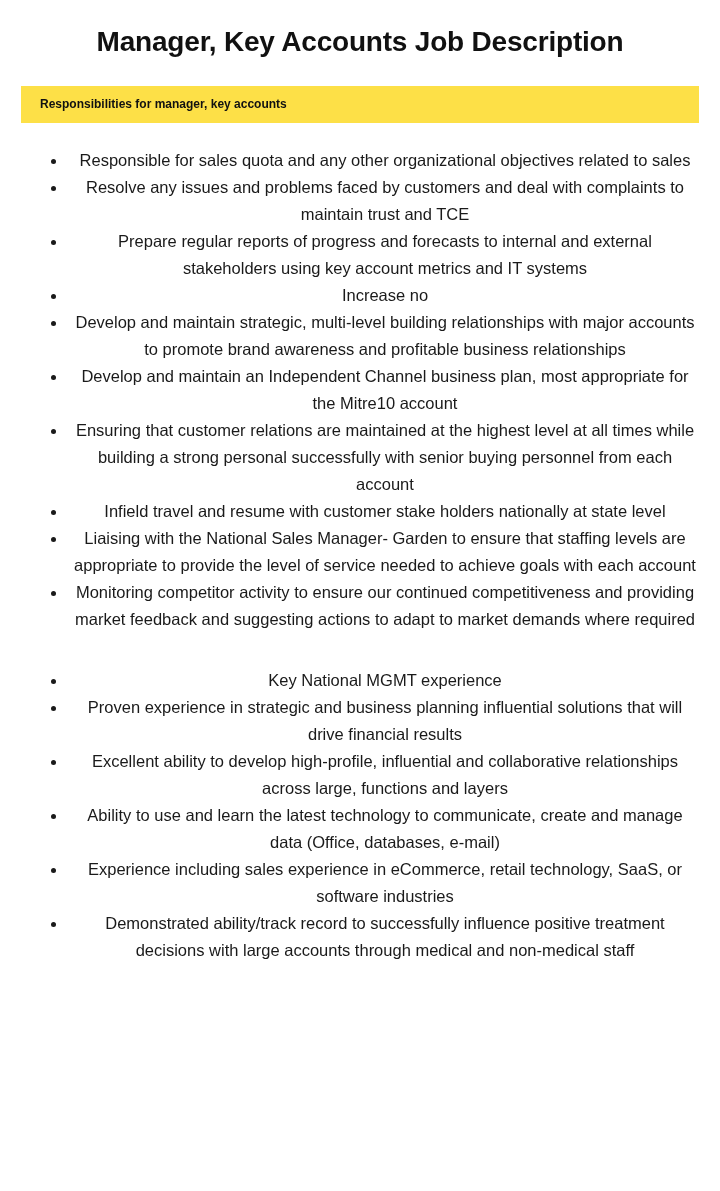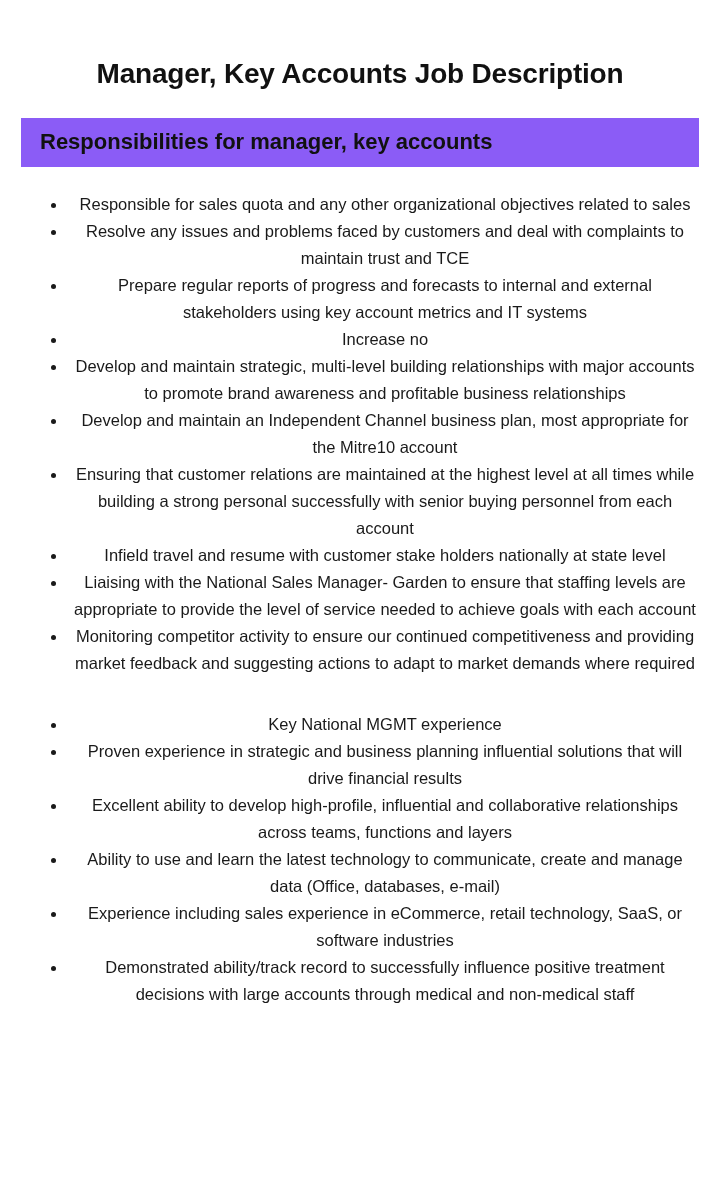--- a/index.html
+++ b/index.html
@@ -10,39 +10,38 @@
   }
   body {
     width: 720px;
     min-height: 1191px;
     font-family: "Liberation Sans", sans-serif;
     color: #1a1a1a;
     -webkit-font-smoothing: antialiased;
   }
   .page {
     padding: 18px 21px 20px 21px;
-    margin-top: 32px;
   }
   .doc-title {
     font-size: 28px;
     font-weight: 700;
     text-align: center;
     margin: 8px 0 28px 0;
     letter-spacing: -0.2px;
     color: #111111;
   }
   .intro {
     font-size: 16.5px;
     line-height: 27px;
     margin: 0 0 20px 0;
     color: #1a1a1a;
   }
   .section-header {
-    background: #8b5cf6;
-    font-size: 22px;
+    background: #fde047;
+    font-size: 12px;
     font-weight: 700;
     color: #111111;
     padding: 11px 19px 12px 19px;
     margin: 10px 0 24px 0;
   }
   ul.bullet-list {
     margin: 0 0 34px 0;
     padding: 0 0 0 46px;
     list-style-type: disc;
     text-align: center;
@@ -79,19 +78,19 @@
     <li>Ensuring that customer relations are maintained at the highest level at all times while building a strong personal successfully with senior buying personnel from each account</li>
     <li>Infield travel and resume with customer stake holders nationally at state level</li>
     <li>Liaising with the National Sales Manager- Garden to ensure that staffing levels are appropriate to provide the level of service needed to achieve goals with each account</li>
     <li>Monitoring competitor activity to ensure our continued competitiveness and providing market feedback and suggesting actions to adapt to market demands where required</li>
   </ul>
 
 
   <ul class="bullet-list">
     <li>Key National MGMT experience</li>
     <li>Proven experience in strategic and business planning influential solutions that will drive financial results</li>
-    <li>Excellent ability to develop high-profile, influential and collaborative relationships across teams, functions and layers</li>
+    <li>Excellent ability to develop high-profile, influential and collaborative relationships across large, functions and layers</li>
     <li>Ability to use and learn the latest technology to communicate, create and manage data (Office, databases, e-mail)</li>
     <li>Experience including sales experience in eCommerce, retail technology, SaaS, or software industries</li>
     <li>Demonstrated ability/track record to successfully influence positive treatment decisions with large accounts through medical and non-medical staff</li>
   </ul>
 
 </div>
 
 </body></html>

